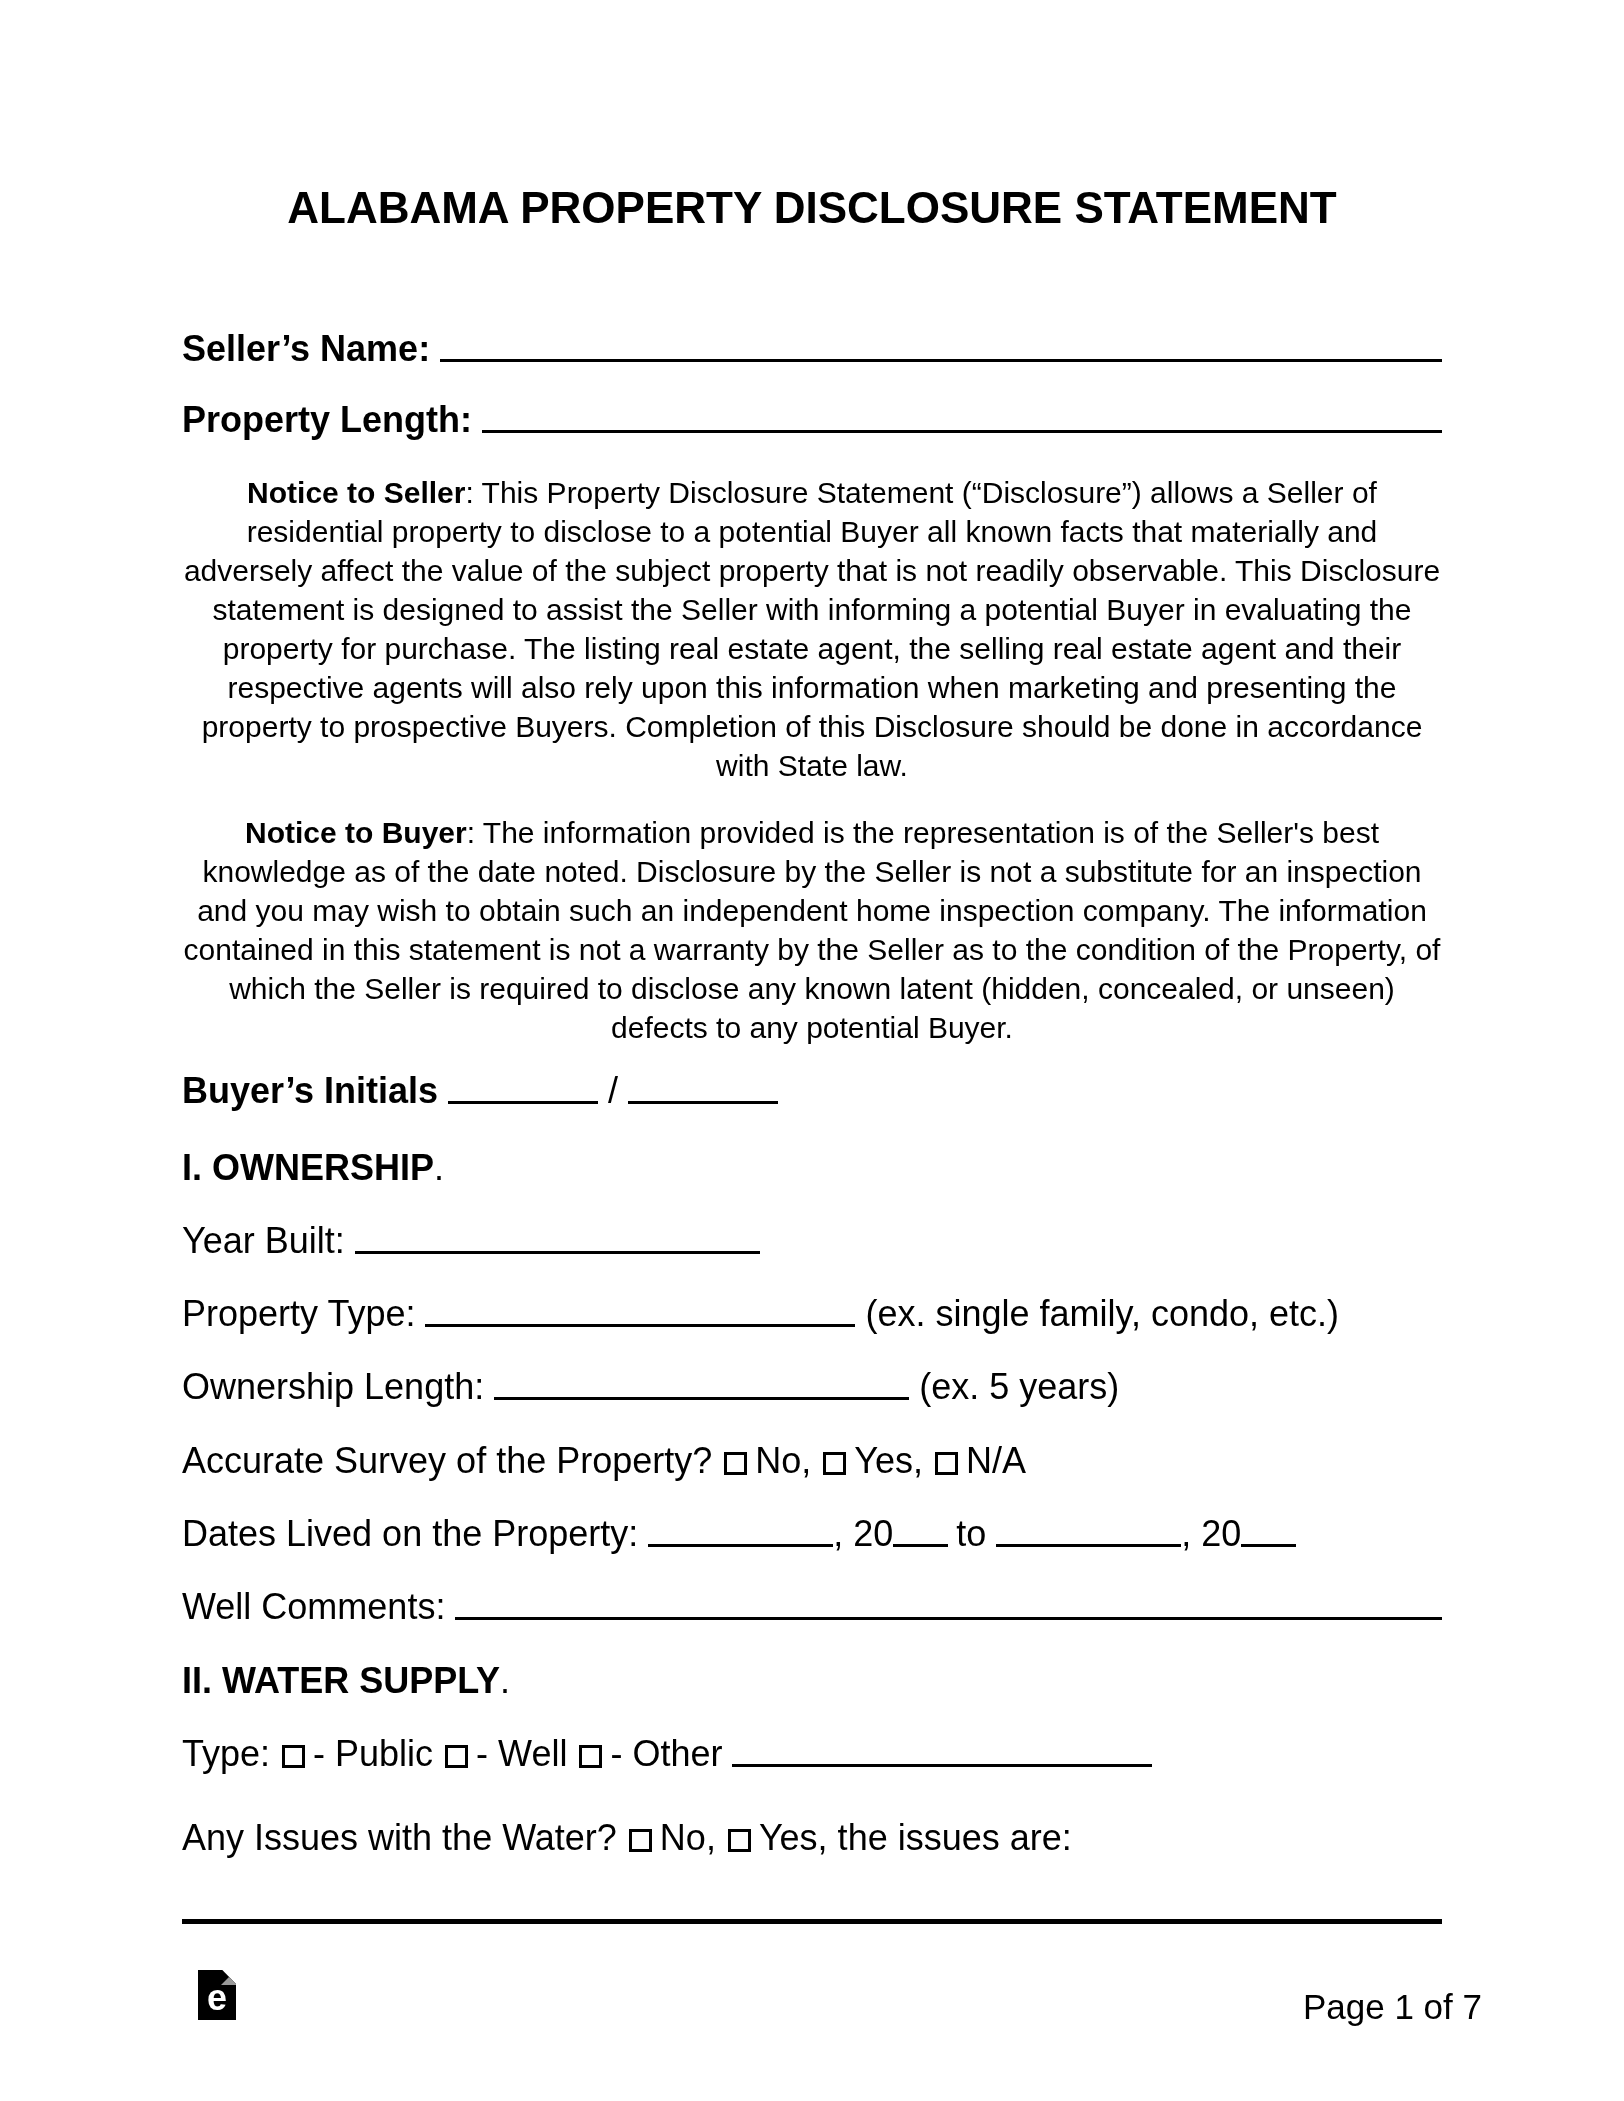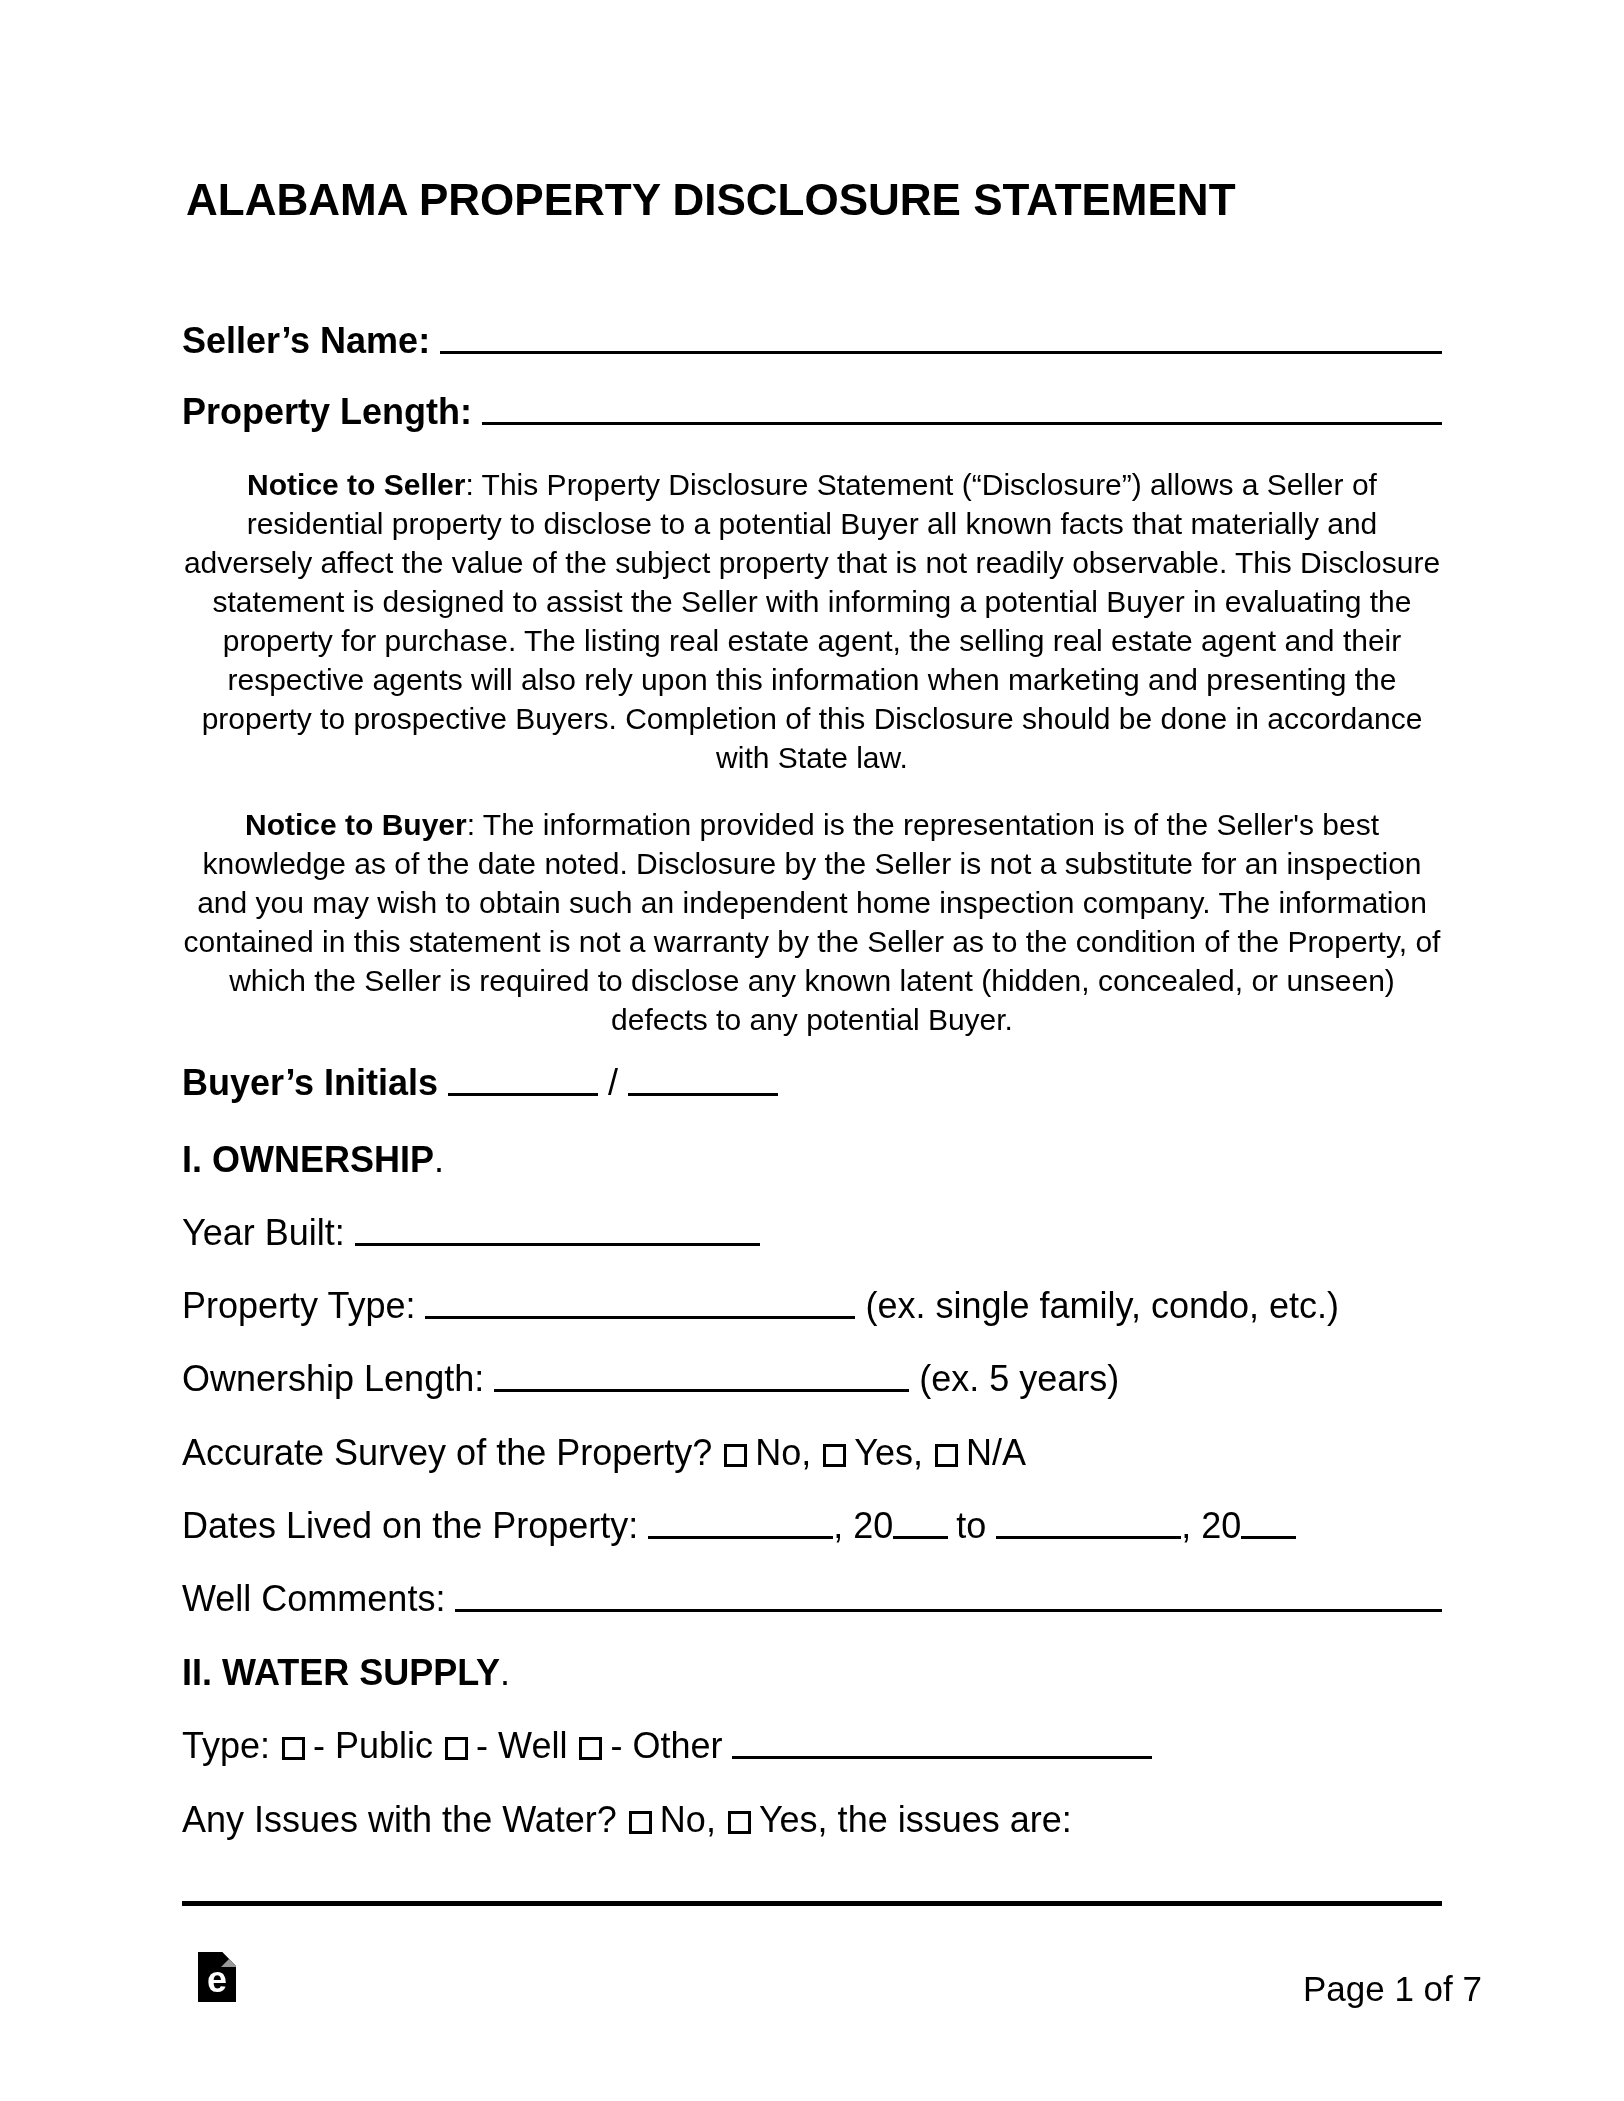--- a/index.html
+++ b/index.html
@@ -8,25 +8,25 @@
     font-family:"Liberation Sans","DejaVu Sans",sans-serif;
     color:#000;
   }
   .page{
     box-sizing:border-box;
     width:1624px;height:2101px;
     padding:170px 182px 0 182px;
     position:relative;
   }
   h1.doc-title{
-    margin:4px;
+    margin:12px;
     font-size:44px;
     line-height:52px;
     font-weight:bold;
-    text-align:left;
+    text-align:center;
     white-space:nowrap;
   }
   .row{
     display:flex;
     align-items:flex-end;
     font-size:36px;
     line-height:34px;
     margin-top:39px;
     white-space:pre;
   }
@@ -177,21 +177,21 @@
     <span>Type:</span>
     <span class="cb"></span>
     <span>- Public</span>
     <span class="cb"></span>
     <span>- Well</span>
     <span class="cb"></span>
     <span>- Other</span>
     <span class="blank" style="width:420px;"></span>
   </div>
 
-  <div class="row" style="margin-top:40px;">
+  <div class="row" style="margin-top:50px;">
     <span>Any Issues with the Water?</span>
     <span class="cb"></span>
     <span>No,</span>
     <span class="cb"></span>
     <span>Yes, the issues are:</span>
   </div>
 
   <div class="answer-line"></div>
 
   <div class="footer">

